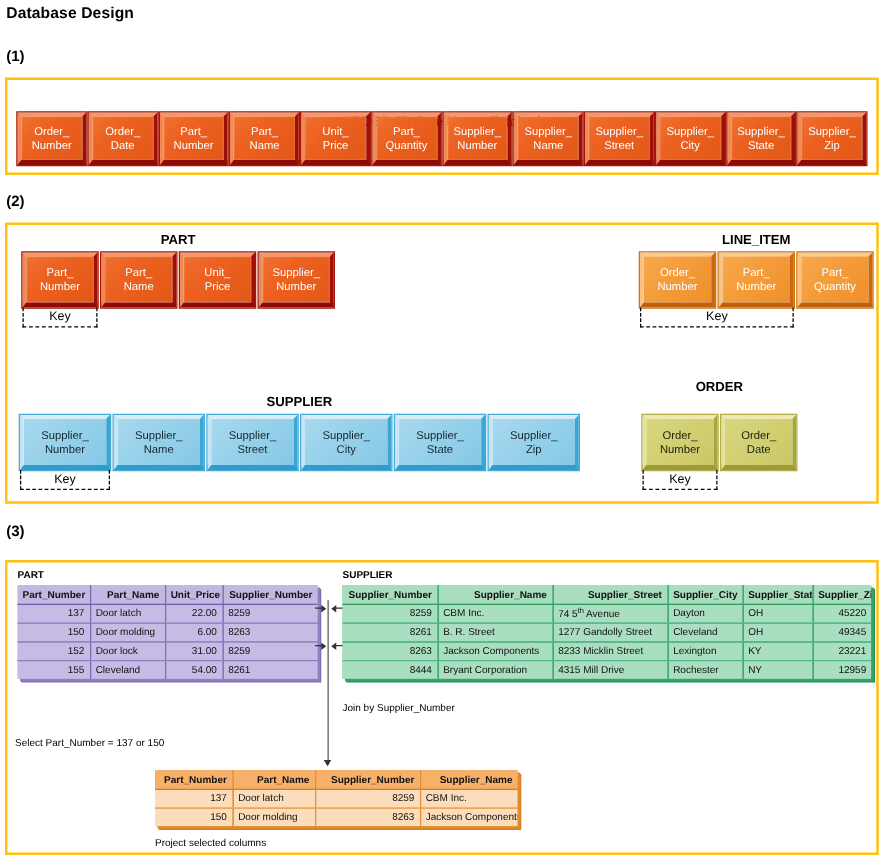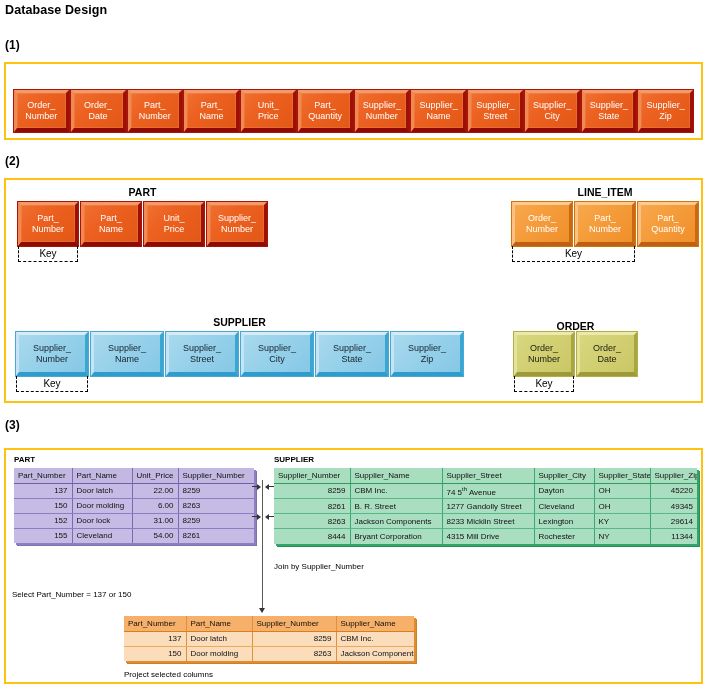--- a/index.html
+++ b/index.html
@@ -130,21 +130,21 @@
   }
   .dtable td,.dtable th{
     padding:2px 4px;
     border:none;
     font-weight:normal;
     white-space:nowrap;
     overflow:hidden;
     height:15px;
     box-sizing:border-box;
   }
-  .dtable th{font-weight:normal;}
+  .dtable th{font-weight:bold;text-align:right;}
   .tbl-label{
     position:absolute;font-size:8px;font-weight:bold;
   }
   .tbl-caption{
     position:absolute;font-size:8px;color:#000;
   }
 
   
   .part-tbl{
     background:#b3a7d9;
@@ -300,21 +300,21 @@
 Name</span></div>
         <div class="attr blue" style="left: 160px; top: 152px; width: 72px; height: 44px;"><span>Supplier_
 Street</span></div>
         <div class="attr blue" style="left: 235px; top: 152px; width: 72px; height: 44px;"><span>Supplier_
 City</span></div>
         <div class="attr blue" style="left: 310px; top: 152px; width: 72px; height: 44px;"><span>Supplier_
 State</span></div>
         <div class="attr blue" style="left: 385px; top: 152px; width: 72px; height: 44px;"><span>Supplier_
 Zip</span></div>
         <div class="keybox" style="left: 10px; top: 196px; width: 72px; height: 16px;">Key</div>
-        <div class="grp-title" style="left: 508px; top: 140px; width: 123px;">ORDER</div>
+        <div class="grp-title" style="left: 508px; top: 124px; width: 123px;">ORDER</div>
         <div class="attr olive" style="left: 508px; top: 152px; width: 60px; height: 44px;"><span>Order_
 Number</span></div>
         <div class="attr olive" style="left: 571px; top: 152px; width: 60px; height: 44px;"><span>Order_
 Date</span></div>
         <div class="keybox" style="left: 508px; top: 196px; width: 60px; height: 16px;">Key</div>
       </div>
   </div>
 
   <div class="panel" id="panel3">
 
@@ -385,29 +385,29 @@
             <td class="txt">Cleveland</td>
             <td class="txt">OH</td>
             <td class="num">49345</td>
           </tr>
           <tr>
             <td class="num">8263</td>
             <td class="txt">Jackson Components</td>
             <td class="txt">8233 Micklin Street</td>
             <td class="txt">Lexington</td>
             <td class="txt">KY</td>
-            <td class="num">29614</td>
+            <td class="num">23221</td>
           </tr>
           <tr>
             <td class="num">8444</td>
             <td class="txt">Bryant Corporation</td>
             <td class="txt">4315 Mill Drive</td>
             <td class="txt">Rochester</td>
             <td class="txt">NY</td>
-            <td class="num">11344</td>
+            <td class="num">12959</td>
           </tr>
         </tbody>
       </table>
     <div class="tbl-caption" style="left:268px;top:112px;">Join by Supplier_Number</div>
 
     <table class="dtable res-tbl" id="result-table" style="left:118px;top:166px;width:290px;">
         <thead>
           <tr>
             <th class="txt" style="width: 62px;">Part_Number</th>
             <th class="txt" style="width: 66px;">Part_Name</th>

